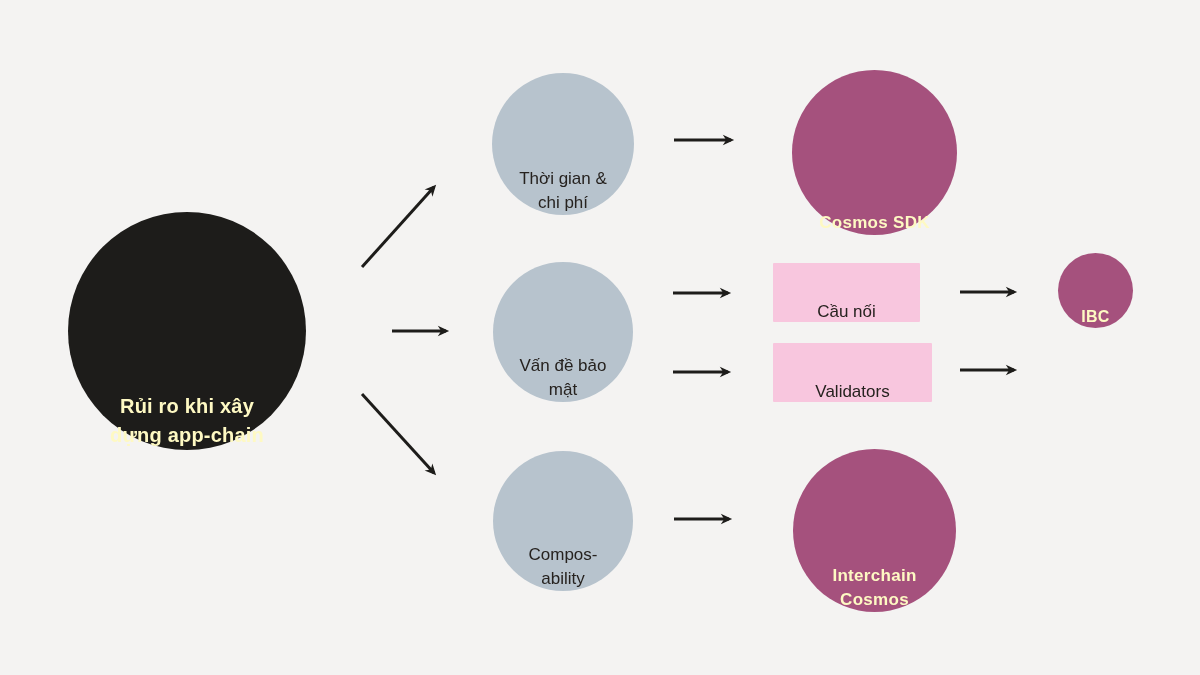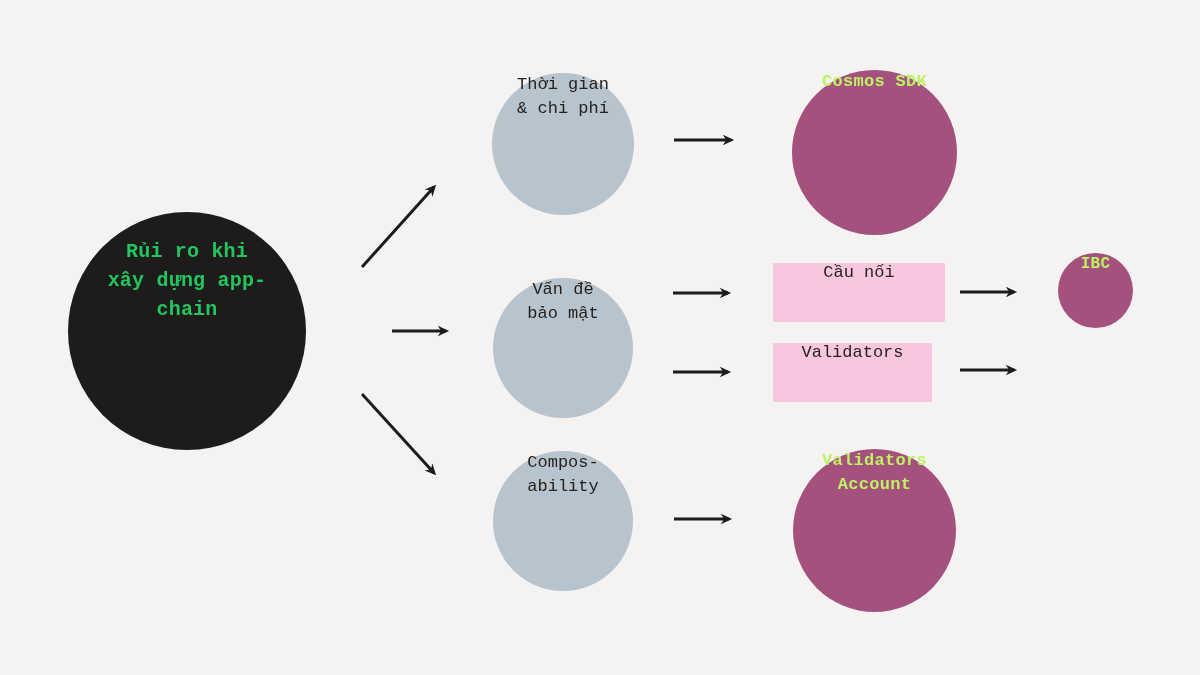--- a/index.html
+++ b/index.html
@@ -23,60 +23,59 @@
     position: absolute;
     left: 0;
     top: 0;
     width: 1200px;
     height: 675px;
     z-index: 1;
   }
   .node {
     position: absolute;
     display: flex;
-    align-items: flex-start;
+    align-items: flex-end;
     justify-content: center;
     text-align: center;
     z-index: 2;
     box-sizing: border-box;
-    font-family: Liberation Mono, monospace;
   }
   .circle { border-radius: 50%; }
   .node-root {
     left: 68px; top: 212px;
     width: 238px; height: 238px;
     background: #1d1c1a;
   }
   .node-root .label {
-    color: #22c55e;
+    color: #fef9c3;
     font-size: 20px;
     font-weight: 700;
     line-height: 1.45;
     max-width: 165px;
     letter-spacing: 0.2px;
     margin-top: 25px;
   }
   .node-cat {
     background: #b7c3cd;
   }
   .node-cat .label {
     color: #26221f;
     font-size: 17px;
     font-weight: 500;
     line-height: 1.4;
     max-width: 102px;
   }
   .node-time-cost { left: 492px; top: 73px; width: 142px; height: 142px; }
-  .node-security { left: 493px; top: 278px; width: 140px; height: 140px; }
+  .node-security { left: 493px; top: 262px; width: 140px; height: 140px; }
   .node-composability { left: 493px; top: 451px; width: 140px; height: 140px; }
   .node-outcome {
     background: #a5517d;
   }
   .node-outcome .label {
-    color: #bef264;
+    color: #fef9c3;
     font-size: 17px;
     font-weight: 600;
     line-height: 1.4;
     letter-spacing: 0.3px;
   }
   .node-cosmos-sdk { left: 792px; top: 70px; width: 165px; height: 165px; }
   .node-interchain { left: 793px; top: 449px; width: 163px; height: 163px; }
   .node-interchain .label { max-width: 112px; }
   .node-small { }
   .node-ibc { left: 1058px; top: 253px; width: 75px; height: 75px; }
@@ -84,21 +83,21 @@
   .node-small .label { font-size: 16px; }
   .node-box {
     background: #f8c6de;
     border-radius: 1px;
   }
   .node-box .label {
     color: #26221f;
     font-size: 17px;
     font-weight: 500;
   }
-  .node-bridge { left: 773px; top: 263px; width: 172px; height: 59px; }
+  .node-bridge { left: 773px; top: 263px; width: 147px; height: 59px; }
   .node-validators { left: 773px; top: 343px; width: 159px; height: 59px; }
 </style>
 </head>
 <body>
 
 <div class="canvas">
 
   <svg class="edges-layer" viewBox="0 0 1200 675" xmlns="http://www.w3.org/2000/svg">
     <defs>
       <marker id="arrowhead" viewBox="0 0 10 10" refX="7" refY="5" markerWidth="4.2" markerHeight="4.2" orient="auto">
@@ -143,16 +142,16 @@
   <div class="node node-box node-validators">
     <span class="label">Validators</span>
   </div>
 
   <div class="node circle node-outcome node-small node-ibc">
     <span class="label">IBC</span>
   </div>
 
 
   <div class="node circle node-outcome node-interchain">
-    <span class="label">Validators Account</span>
+    <span class="label">Interchain Cosmos</span>
   </div>
 
 </div>
 
 </body></html>

